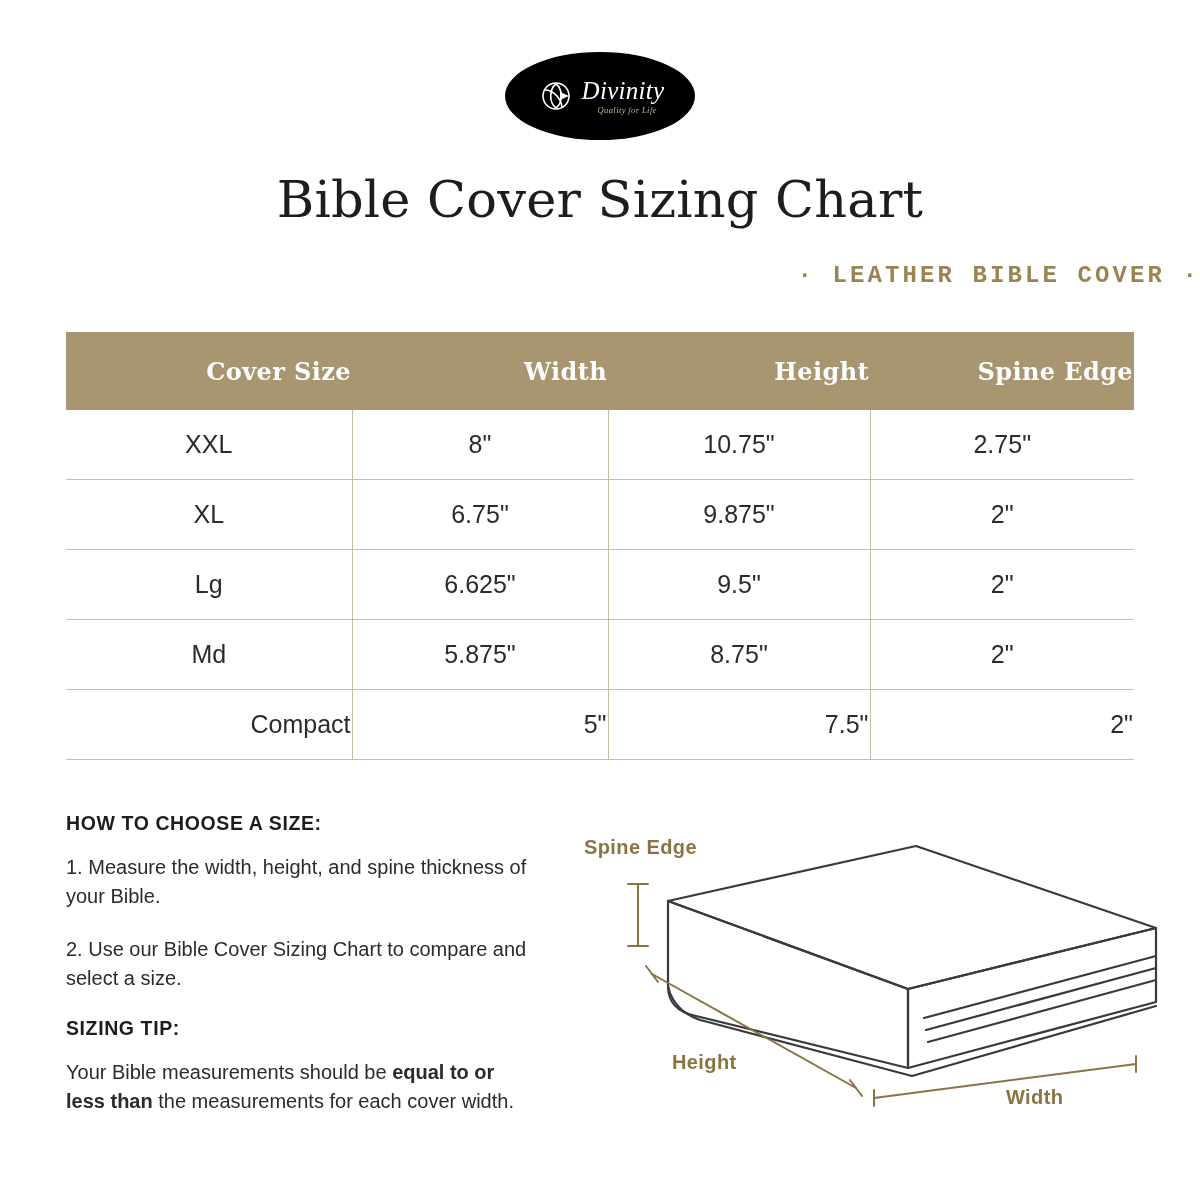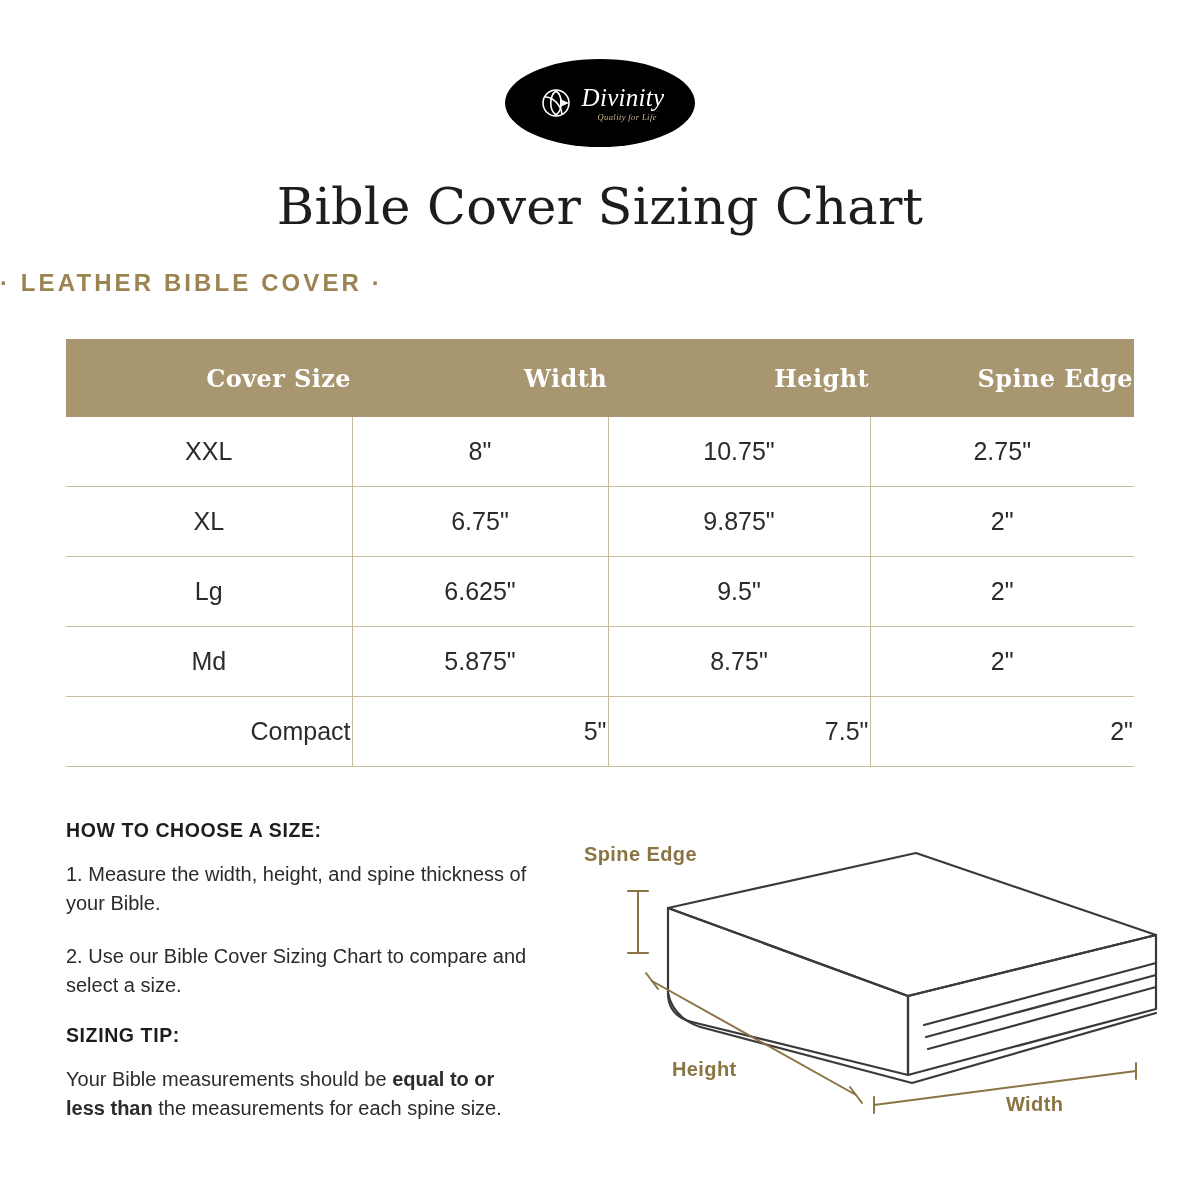--- a/index.html
+++ b/index.html
@@ -13,21 +13,20 @@
     font-family: "Liberation Sans", sans-serif;
     color: #2b2b2b;
     overflow: hidden;
   }
 
   .page {
     position: relative;
     width: 1200px;
     height: 1164px;
     box-sizing: border-box;
-    margin-top: 7px;
   }
 
   
   .logo-wrap {
     position: absolute;
     top: 52px;
     left: 50%;
     transform: translateX(-50%);
     width: 190px;
     height: 88px;
@@ -81,22 +80,22 @@
     font-size: 51px;
     font-weight: 400;
     color: #1d1d1d;
     letter-spacing: 0.2px;
   }
   .sub-title {
     position: absolute;
     top: 262px;
     left: 0;
     width: 1200px;
-    text-align: left;
-    font-family: Liberation Sans, sans-serif;
+    text-align: right;
+    font-family: Liberation Mono, monospace;
     font-size: 24px;
     font-weight: 700;
     color: #9b8352;
     letter-spacing: 3.1px;
   }
 
   
   .table {
     position: absolute;
     top: 332px;
@@ -251,21 +250,21 @@
         <td>2"</td>
       </tr>
     </tbody>
   </table>
 
   <div class="howto">
     <h3>HOW TO CHOOSE A SIZE:</h3>
     <p>1. Measure the width, height, and spine thickness of your Bible.</p>
     <p>2. Use our Bible Cover Sizing Chart to compare and select a size.</p>
     <h3 class="tip-head">SIZING TIP:</h3>
-    <p class="last"><span>Your Bible measurements should be </span><b>equal to or less than</b><span> the measurements for each spine size.</span></p>
+    <p class="last"><span>Your Bible measurements should be </span><b>equal to or less than</b><span> the measurements for each cover width.</span></p>
   </div>
 
   <div class="diagram">
     <svg width="620" height="340" viewBox="0 0 620 340">
       <g fill="none" stroke="#3a3a3a" stroke-width="2.2" stroke-linejoin="round" stroke-linecap="round">
 
         <path d="M112 95 L360 40 L600 122 L352 183 Z"></path>
 
         <path d="M112 95 L112 180 C112 196 120 206 140 210 L352 262 L352 183 Z"></path>
 

